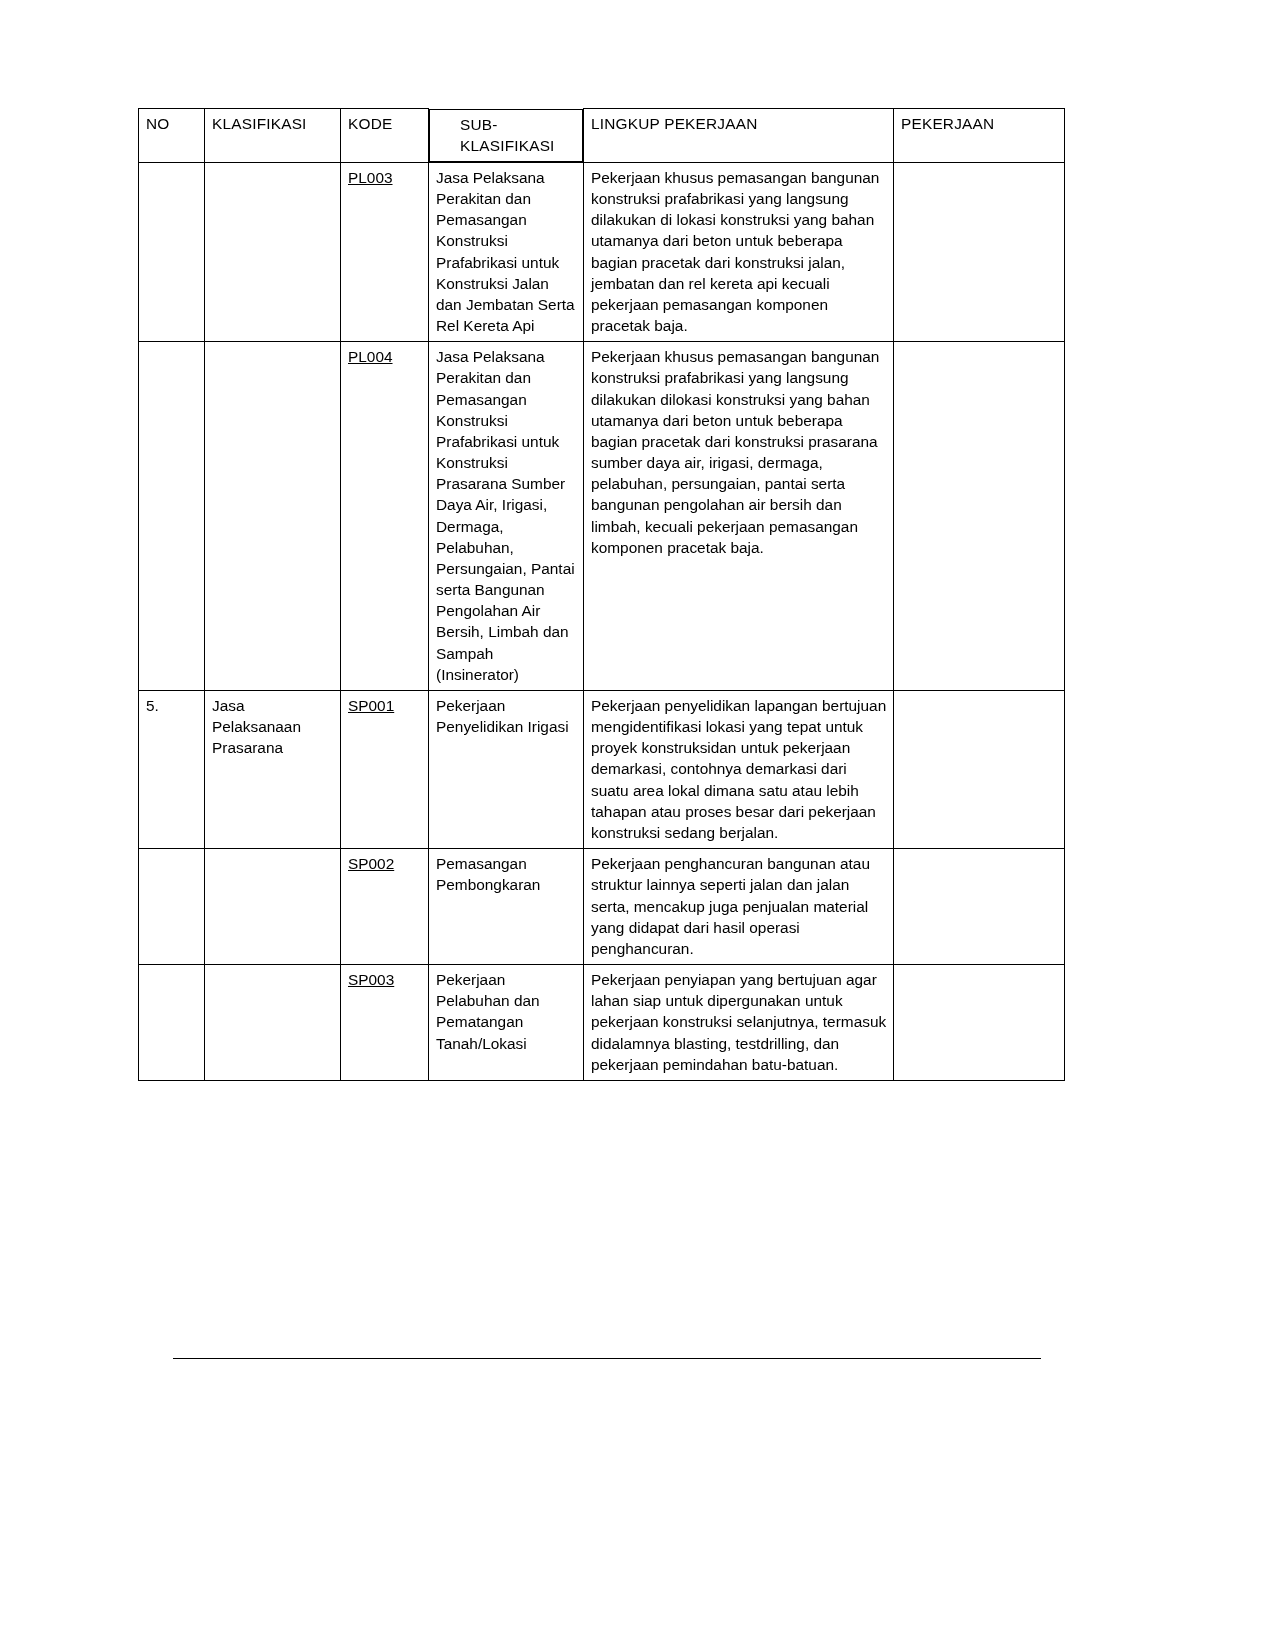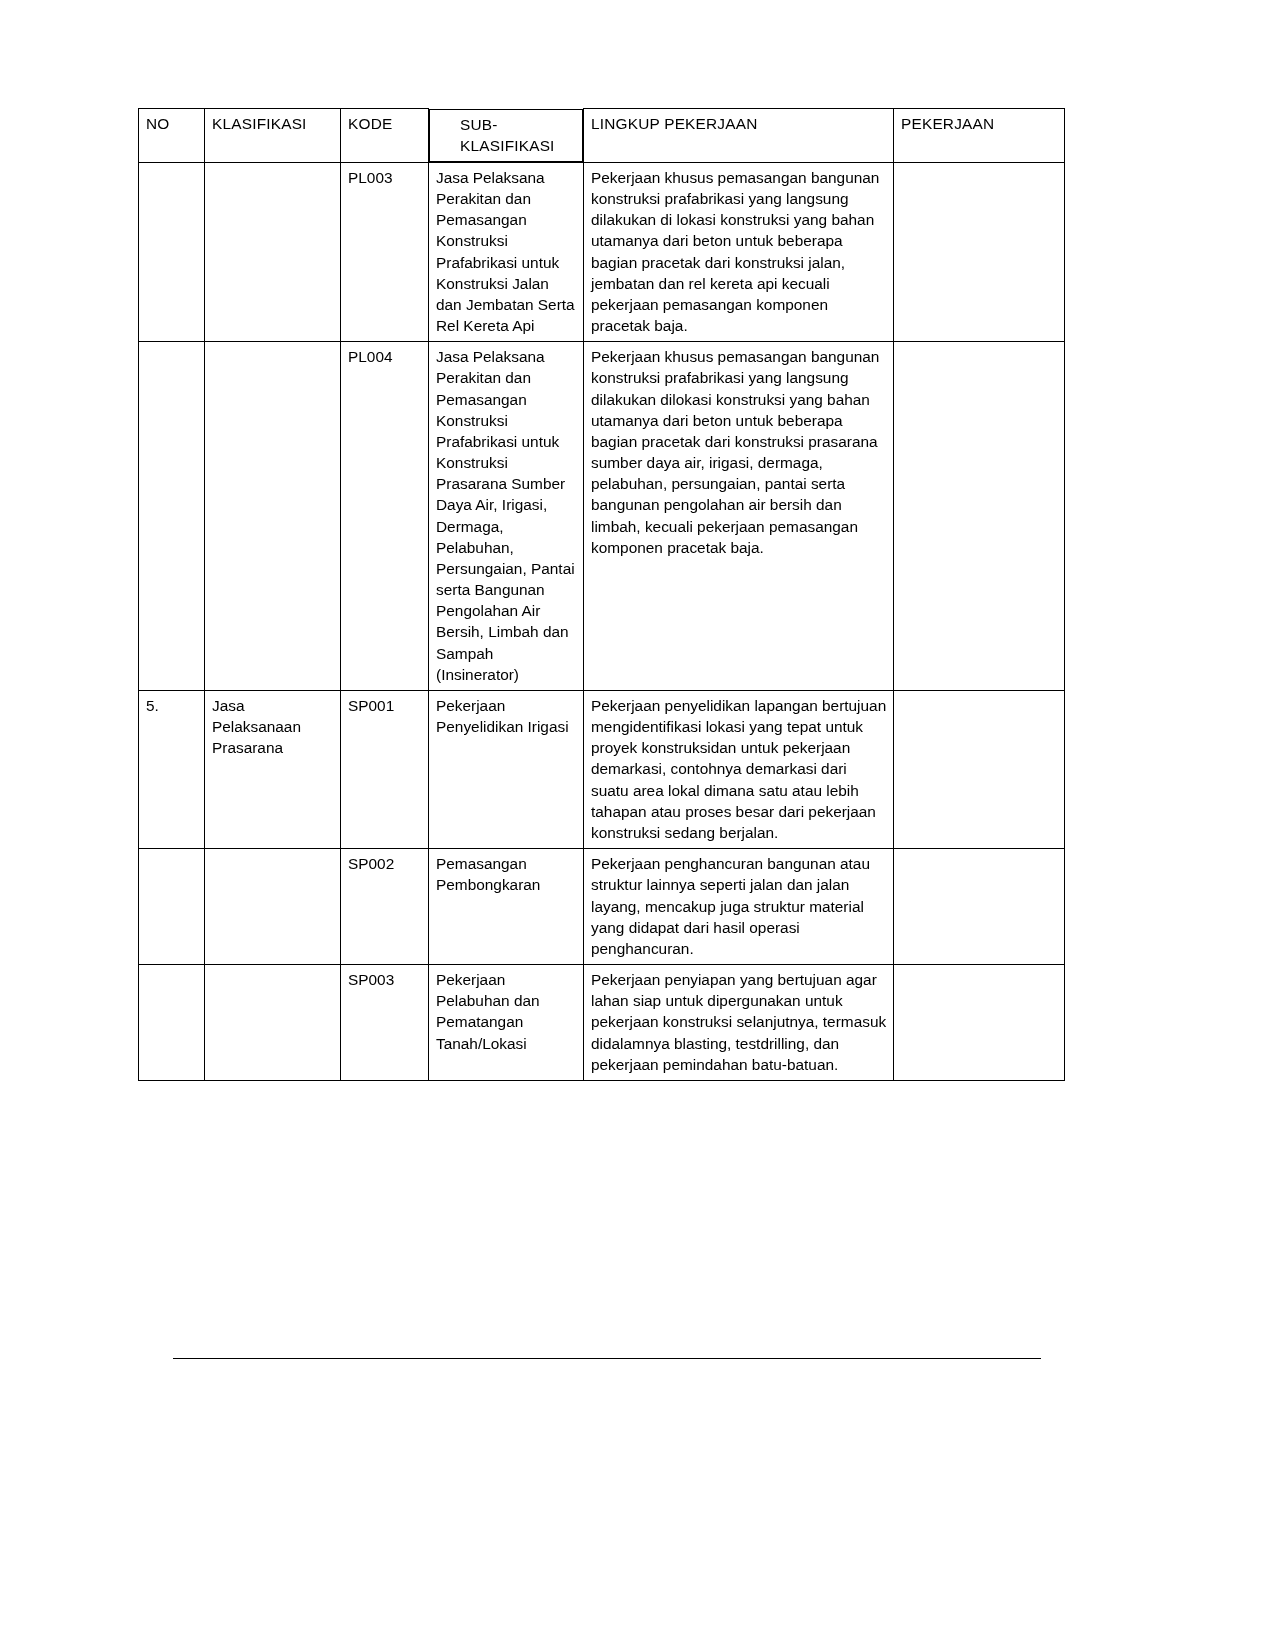--- a/index.html
+++ b/index.html
@@ -62,20 +62,21 @@
 
   td.no-cell {
     text-align: center;
     padding-left: 0;
     padding-right: 0;
   }
   td.kode-cell {
     text-align: center;
     padding-left: 0;
     padding-right: 0;
+    text-decoration: underline;
   }
   td.sub-cell, td.ling-cell, td.klas-cell {
     hyphens: none;
   }
   .cell-text { display: block; white-space: pre-line; }
 
   .footer-rule {
     position: absolute;
     left: 168px;
     top: 1358px;
@@ -133,21 +134,21 @@
           <td class="kode-cell">SP001</td>
           <td class="sub-cell">Pekerjaan Penyelidikan Irigasi</td>
           <td class="ling-cell">Pekerjaan penyelidikan lapangan bertujuan mengidentifikasi lokasi yang tepat untuk proyek konstruksidan untuk pekerjaan demarkasi, contohnya demarkasi dari suatu area lokal dimana satu atau lebih tahapan atau proses besar dari pekerjaan konstruksi sedang berjalan.</td>
           <td class="ket-cell"></td>
         </tr>
         <tr>
           <td class="no-cell"></td>
           <td class="klas-cell"></td>
           <td class="kode-cell">SP002</td>
           <td class="sub-cell">Pemasangan Pembongkaran</td>
-          <td class="ling-cell"> Pekerjaan penghancuran bangunan atau struktur lainnya seperti jalan dan jalan layang, mencakup juga struktur material yang didapat dari hasil operasi penghancuran.</td>
+          <td class="ling-cell"> Pekerjaan penghancuran bangunan atau struktur lainnya seperti jalan dan jalan serta, mencakup juga penjualan material yang didapat dari hasil operasi penghancuran.</td>
           <td class="ket-cell"></td>
         </tr>
         <tr>
           <td class="no-cell"></td>
           <td class="klas-cell"></td>
           <td class="kode-cell">SP003</td>
           <td class="sub-cell">Pekerjaan Pelabuhan dan Pematangan Tanah/Lokasi</td>
           <td class="ling-cell"> Pekerjaan penyiapan yang bertujuan agar lahan siap untuk dipergunakan untuk pekerjaan konstruksi selanjutnya, termasuk didalamnya blasting, testdrilling, dan pekerjaan pemindahan batu-batuan.</td>
           <td class="ket-cell"></td>
         </tr>

